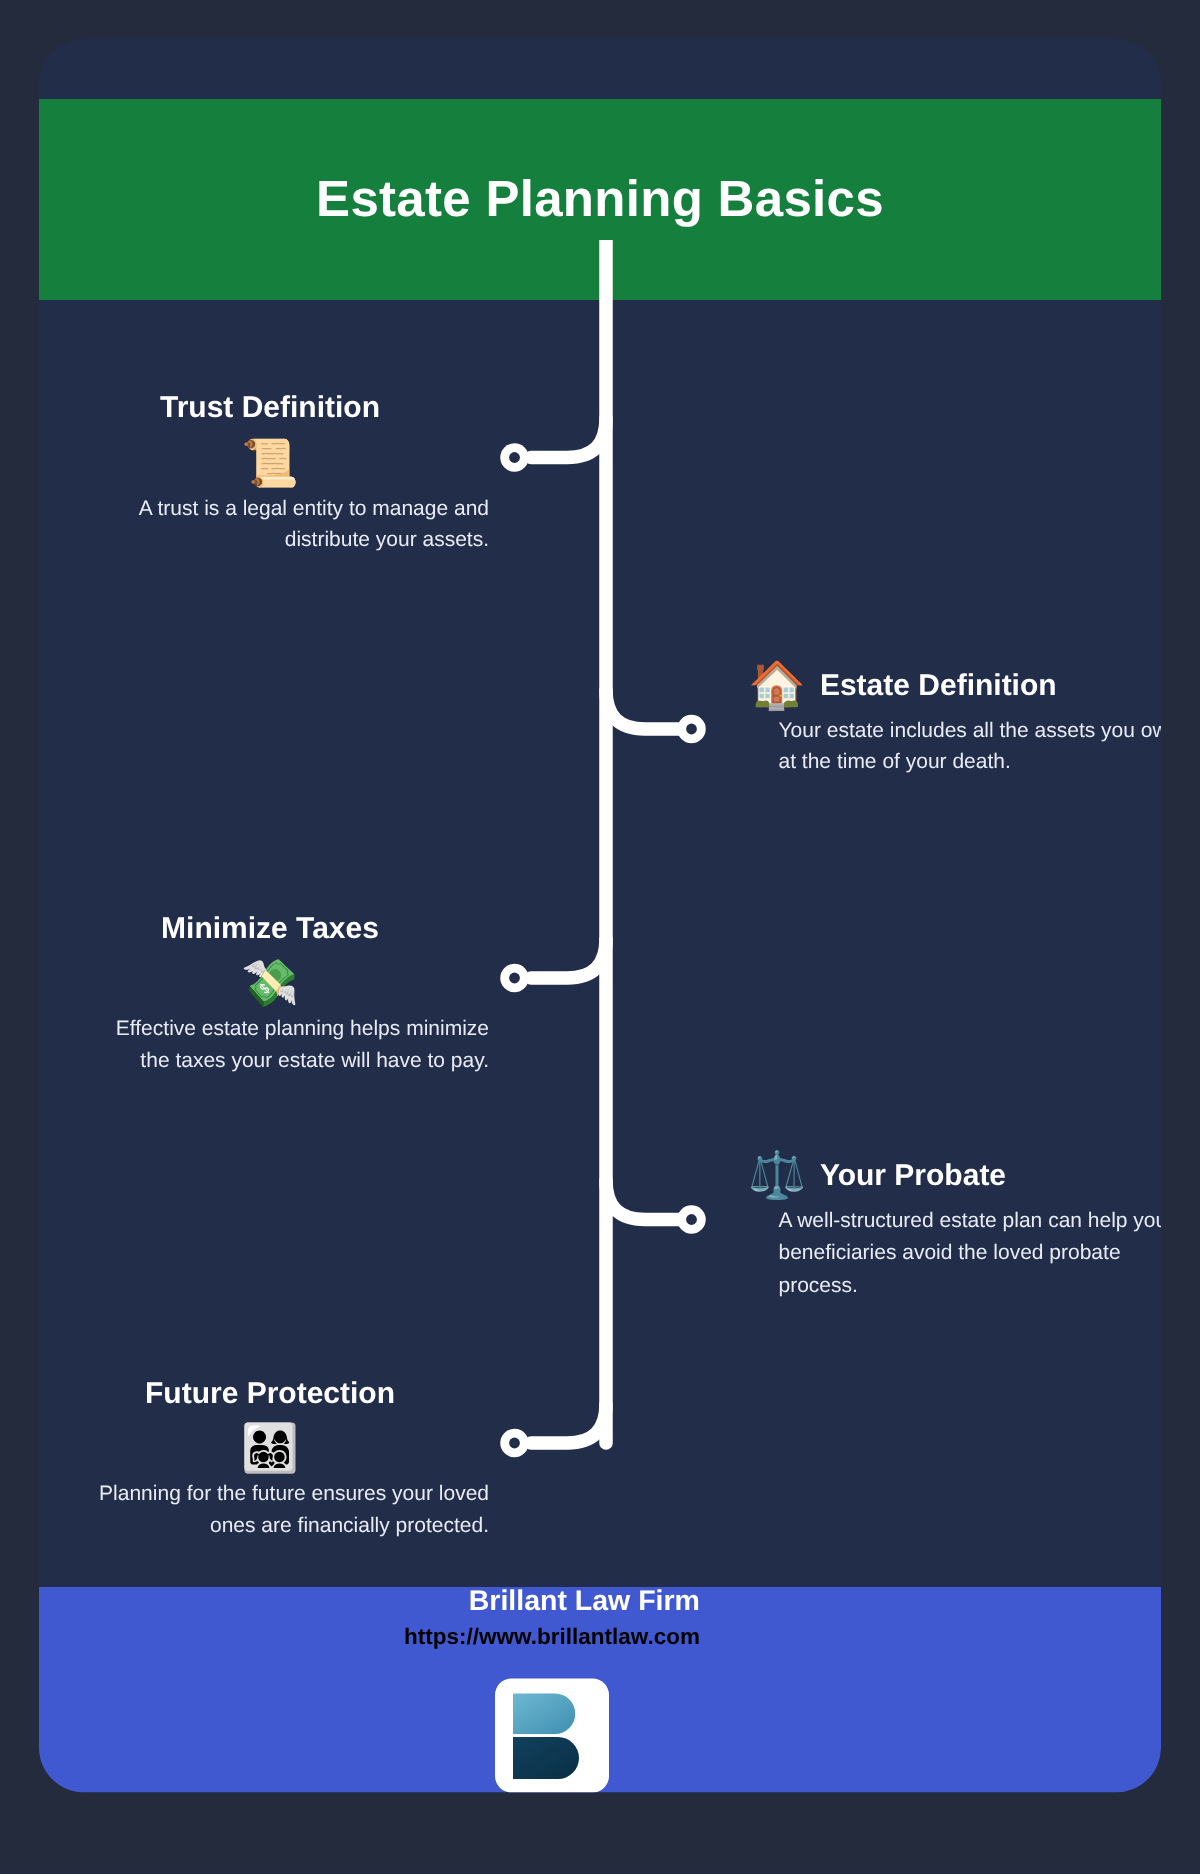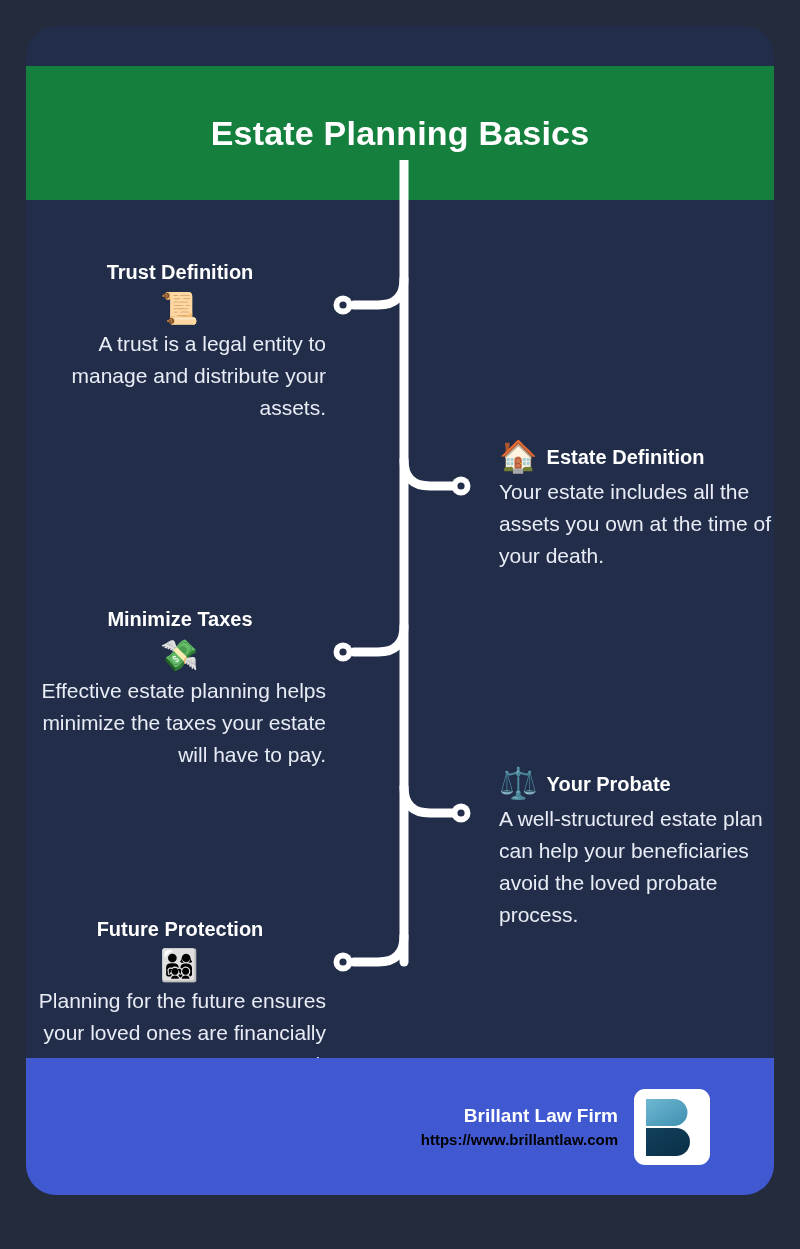--- a/index.html
+++ b/index.html
@@ -101,38 +101,40 @@
     flex: 0 0 auto;
   }
   .entry-title {
     color: #ffffff;
     font-size: 20px;
     font-weight: bold;
     line-height: 1.2;
   }
   .entry-desc {
     color: #e8ecf5;
-    font-size: 21px;
+    font-size: 14px;
     line-height: 1.52;
+    margin-left: 20px;
   }
 
   
   #card-footer {
     position: absolute;
     left: 0;
     bottom: 0;
     width: 100%;
     height: 137px;
     background: #4059d0;
     display: flex;
     align-items: center;
     justify-content: flex-end;
     padding-right: 64px;
     box-sizing: border-box;
     gap: 16px;
+    flex-direction: column;
   }
   #footer-text {
     text-align: right;
   }
   #firm-name {
     color: #ffffff;
     font-size: 19px;
     font-weight: bold;
     line-height: 1.45;
   }

